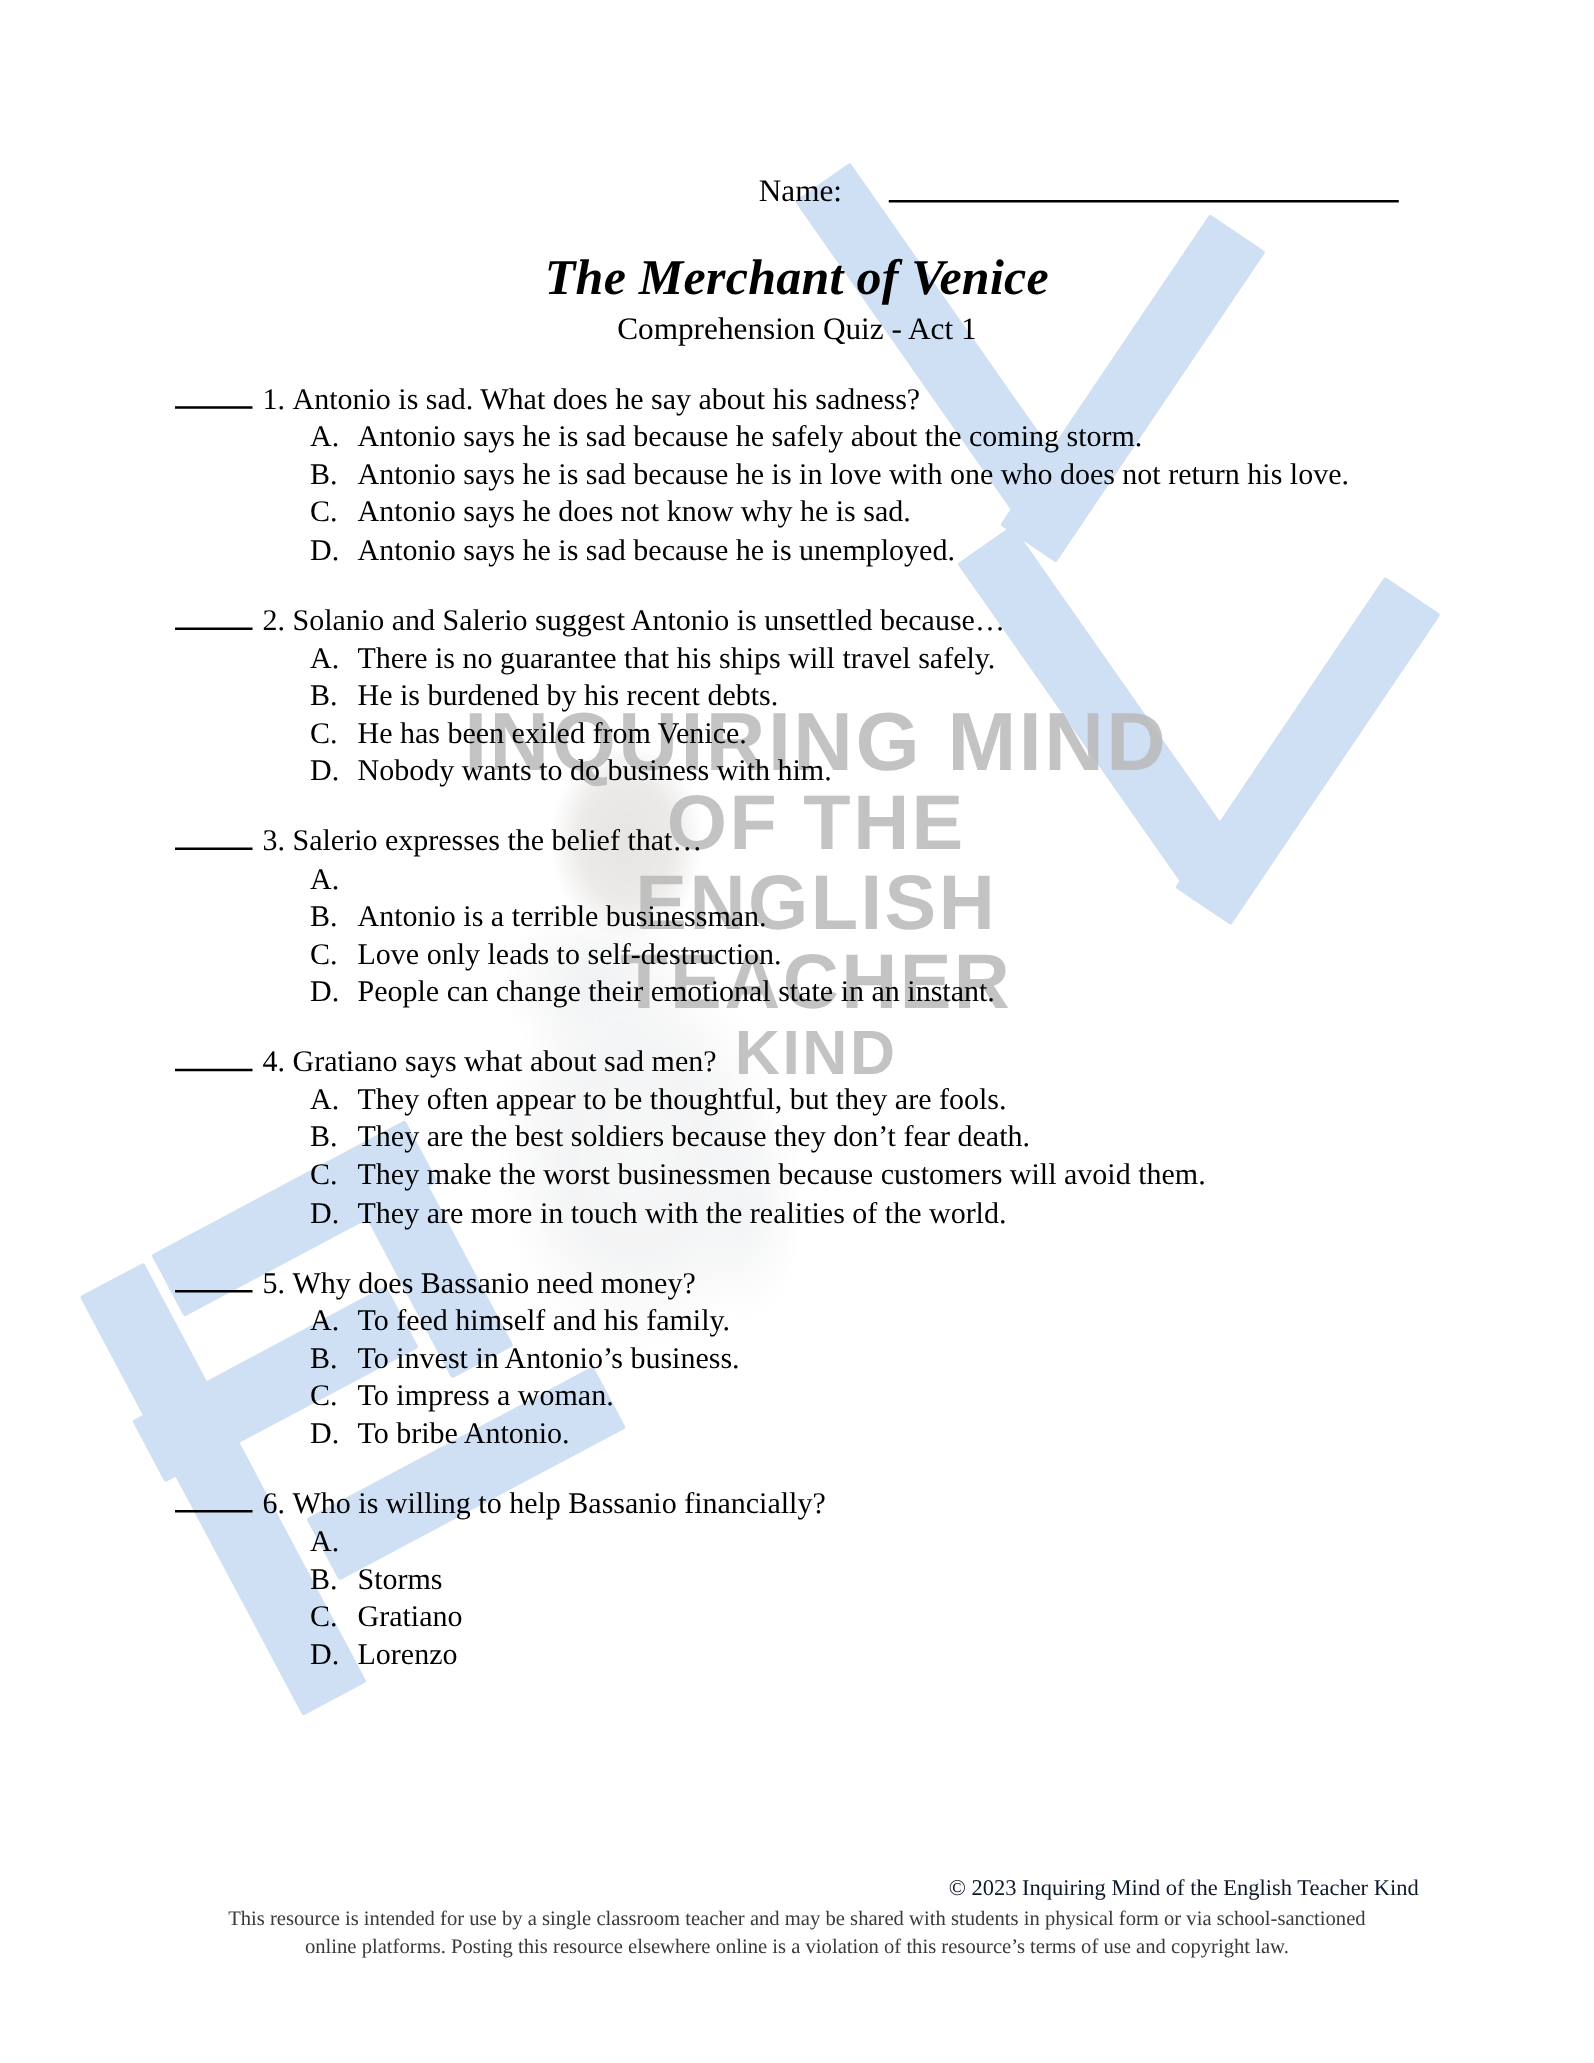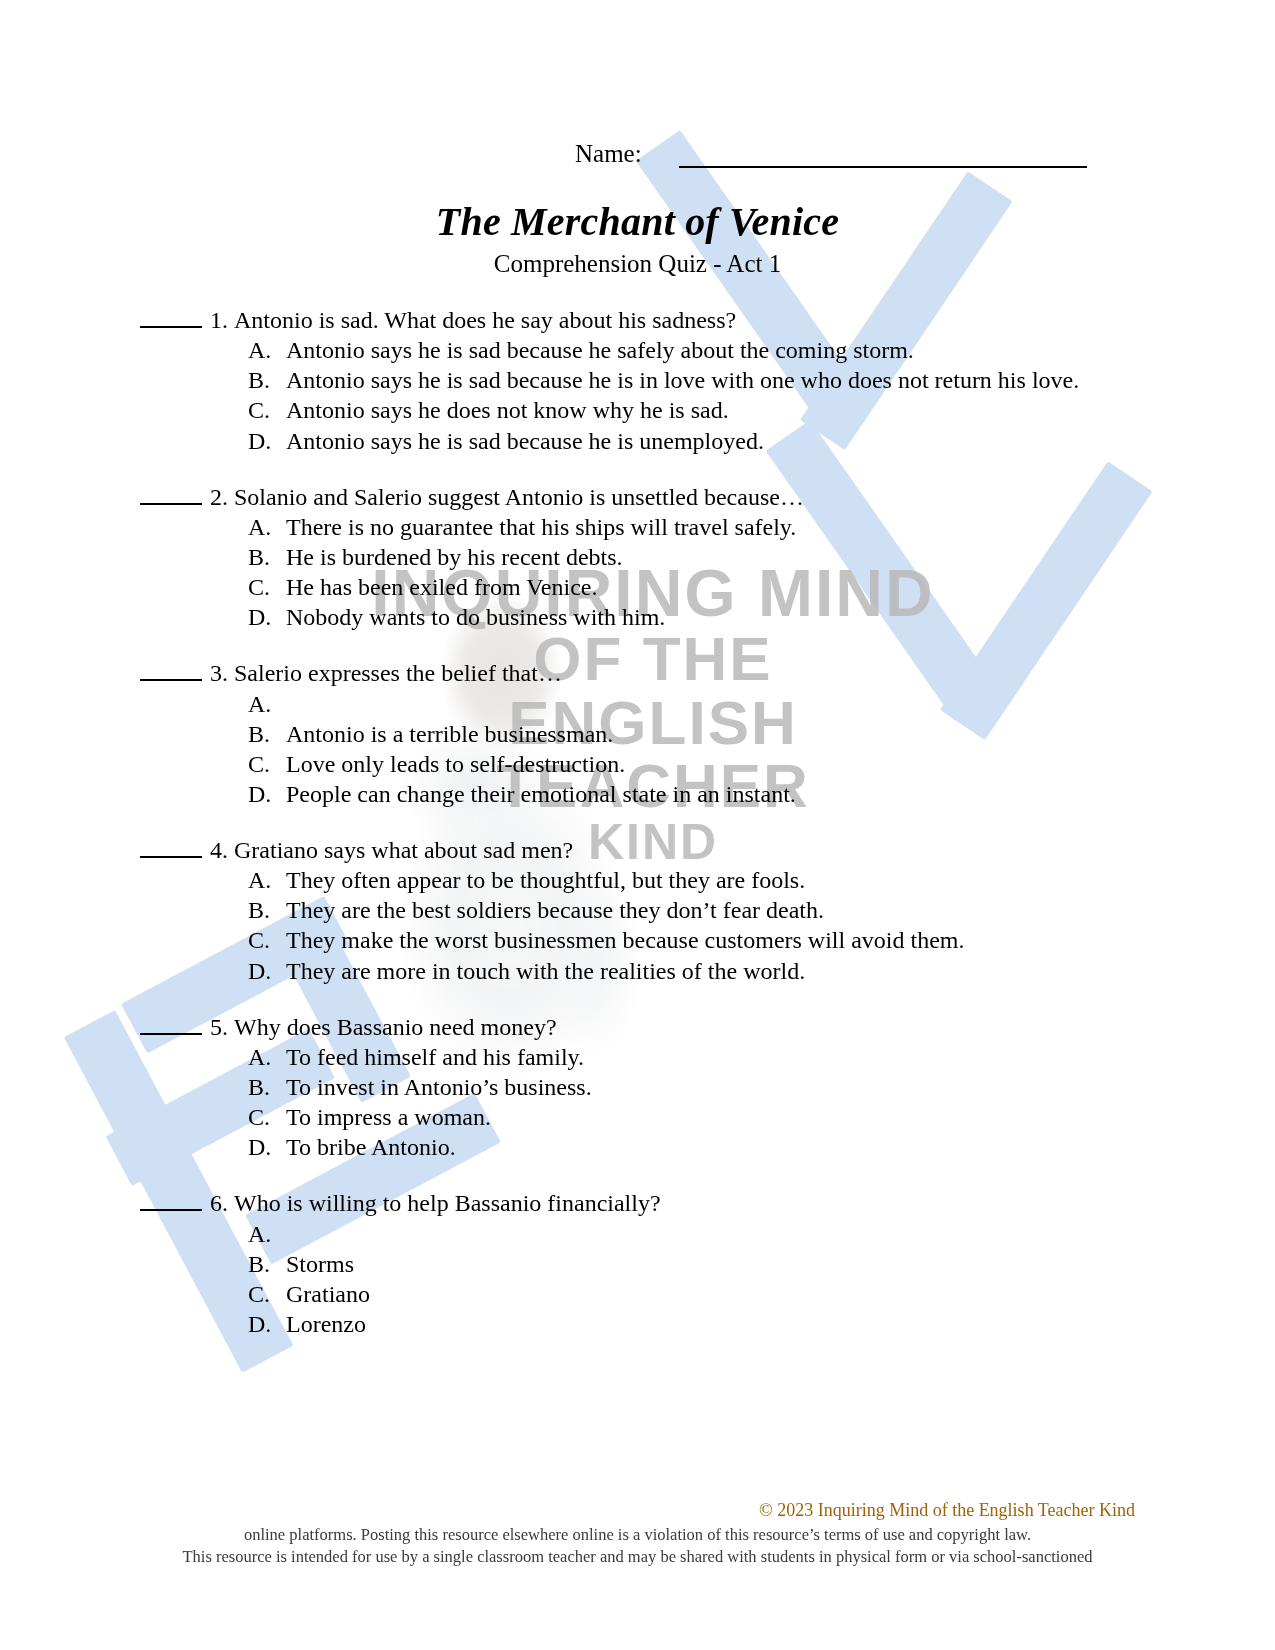--- a/index.html
+++ b/index.html
@@ -83,24 +83,24 @@
   .wm-words .l5 { font-size: 50px; }
 
   
   .content {
     position: relative;
     z-index: 5;
   }
 
   .name-row {
     position: absolute;
-    left: 575px;
+    left: 607px;
     top: 140px;
     display: flex;
-    align-items: flex-end;
+    align-items: flex-start;
     gap: 29px;
   }
   .name-label {
     font-size: 25px;
     white-space: nowrap;
   }
   .name-rule {
     display: inline-block;
     width: 408px;
     border-bottom: 2.2px solid #000;
@@ -178,21 +178,21 @@
   .footer {
     position: absolute;
     left: 140px;
     right: 140px;
     top: 1500px;
     z-index: 5;
   }
   .copyright {
     text-align: right;
     font-size: 18px;
-    color: #a16207;
+    color: #0f172a;
   }
   .terms {
     margin-top: 3px;
     text-align: center;
     font-size: 16.5px;
     color: #3a3a3a;
     line-height: 1.35;
   }
 </style>
 </head>
@@ -362,18 +362,18 @@
               <span class="choice-text">Lorenzo</span>
             </li>
           </ul>
         </div>
       </div>
   </div>
 
   <div class="footer">
     <div class="copyright">© 2023 Inquiring Mind of the English Teacher Kind</div>
     <div class="terms">
+      <div>This resource is intended for use by a single classroom teacher and may be shared with students in physical form or via school-sanctioned</div>
       <div>online platforms.  Posting this resource elsewhere online is a violation of this resource’s terms of use and copyright law.</div>
-      <div>This resource is intended for use by a single classroom teacher and may be shared with students in physical form or via school-sanctioned</div>
     </div>
   </div>
 
 </div>
 
 </body></html>

